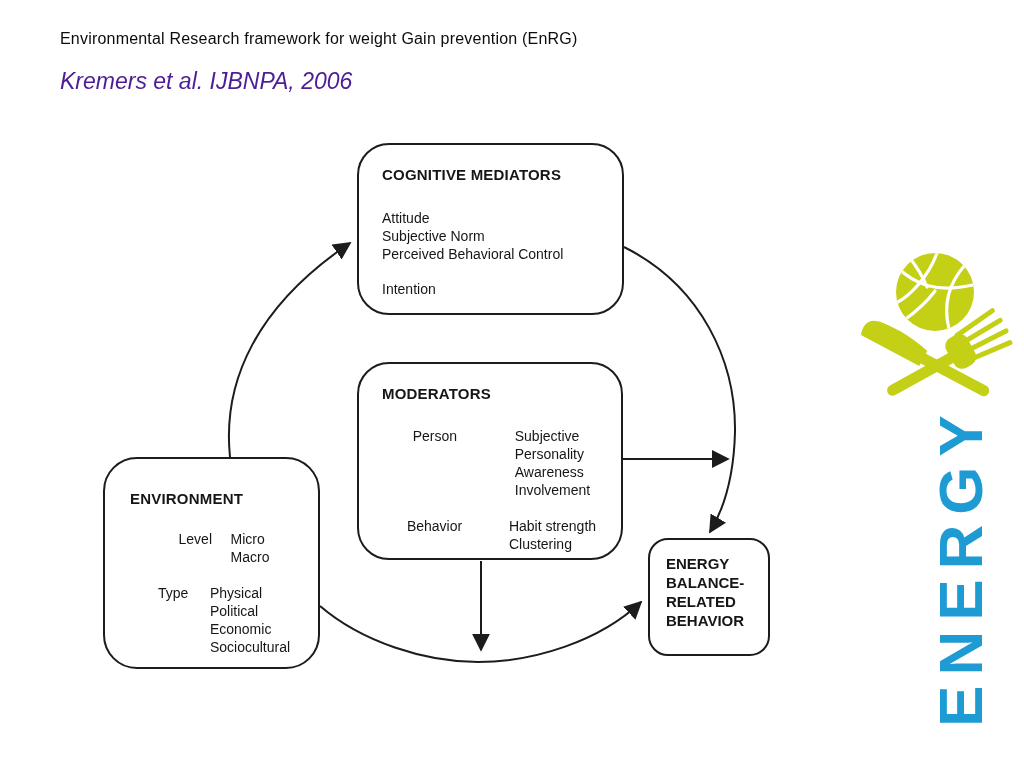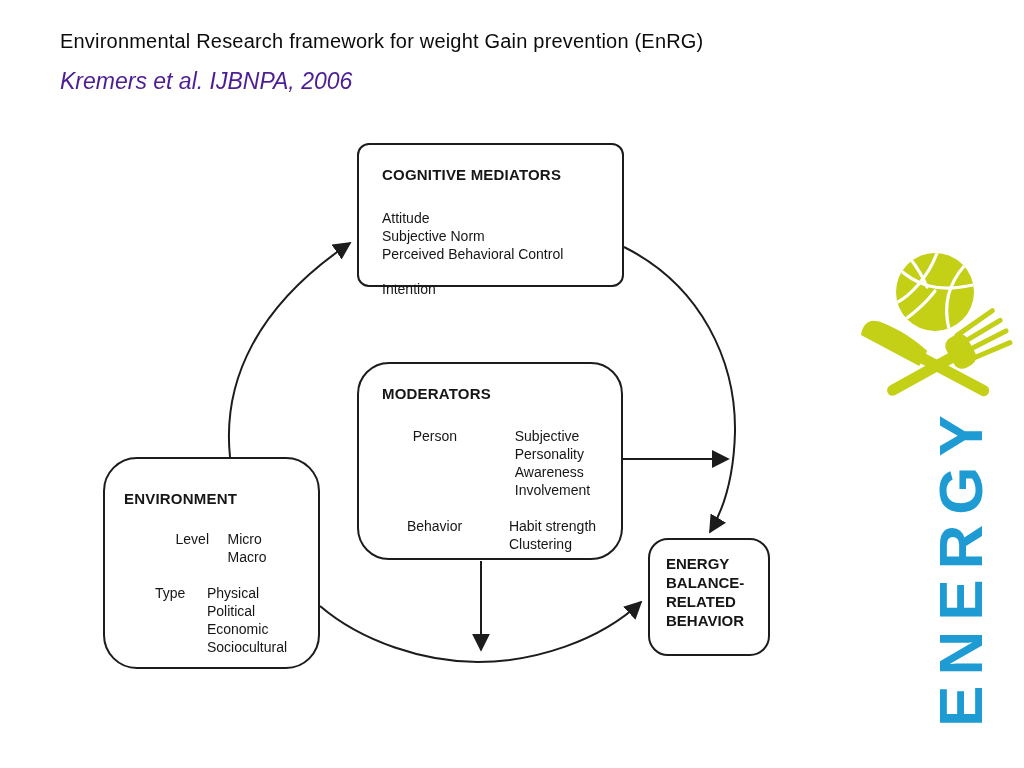--- a/index.html
+++ b/index.html
@@ -4,40 +4,40 @@
 <style>
   html,body{margin:0;padding:0;}
   body{
     width:1024px;height:768px;position:relative;overflow:hidden;
     background:#ffffff;
     font-family:"Liberation Sans",sans-serif;
   }
   
   .slide-title{
     position:absolute;left:60px;top:30px;
-    font-size:20px;color:#0c0c0c;letter-spacing:0.2px;white-space:nowrap;
+    font-size:16px;color:#0c0c0c;letter-spacing:0.2px;white-space:nowrap;
   }
   .slide-citation{
     position:absolute;left:60px;top:68px;
     font-size:23px;font-style:italic;color:#4c1d95;white-space:nowrap;
   }
   
   #arrow-layer{position:absolute;left:0;top:0;z-index:1;pointer-events:none;}
   .dbox{
     position:absolute;z-index:2;background:#ffffff;
     border:2px solid #1c1c1c;box-sizing:border-box;
     font-size:14px;line-height:18px;color:#161616;
   }
   .box-title{font-weight:bold;font-size:15px;letter-spacing:0.2px;}
-  #box-cognitive{left:357px;top:143px;width:267px;height:144px;border-radius:12px;padding:21px 0 0 23px;}
+  #box-cognitive{left:357px;top:143px;width:267px;height:172px;border-radius:32px;padding:21px 0 0 23px;}
   #box-cognitive .box-title{margin-bottom:25px;}
   #box-cognitive .outcome{margin-top:17px;}
   #box-moderators{left:357px;top:362px;width:266px;height:198px;border-radius:32px;padding:21px 0 4px 23px;}
   #box-moderators .box-title{margin-bottom:24px;}
-  #box-environment{left:103px;top:457px;width:217px;height:212px;border-radius:34px;padding:31px 0 0 19px;}
+  #box-environment{left:103px;top:457px;width:217px;height:212px;border-radius:34px;padding:31px 0 0 25px;}
   #box-environment .box-title{margin-bottom:22px;}
   .two-col{display:flex;justify-content:center;}
   .col-label{flex:0 0 102px;}
   #box-environment .col-label{flex:0 0 52px;}
   .row-gap{margin-top:18px;}
   #box-energy{
     left:648px;top:538px;width:122px;height:118px;border-radius:20px;
     padding:14px 0 0 16px;font-weight:bold;font-size:15px;line-height:19px;
   }
   

